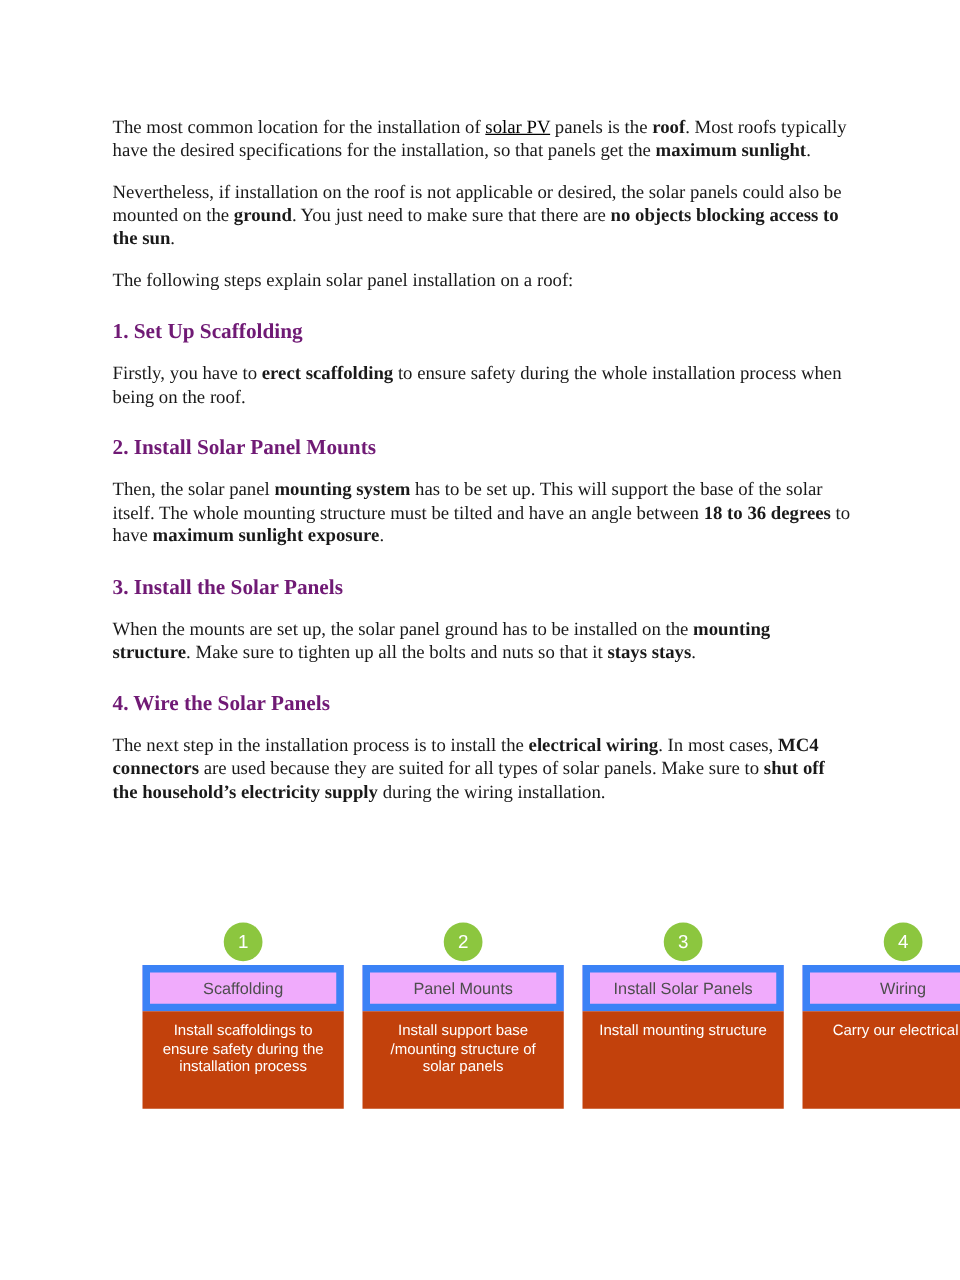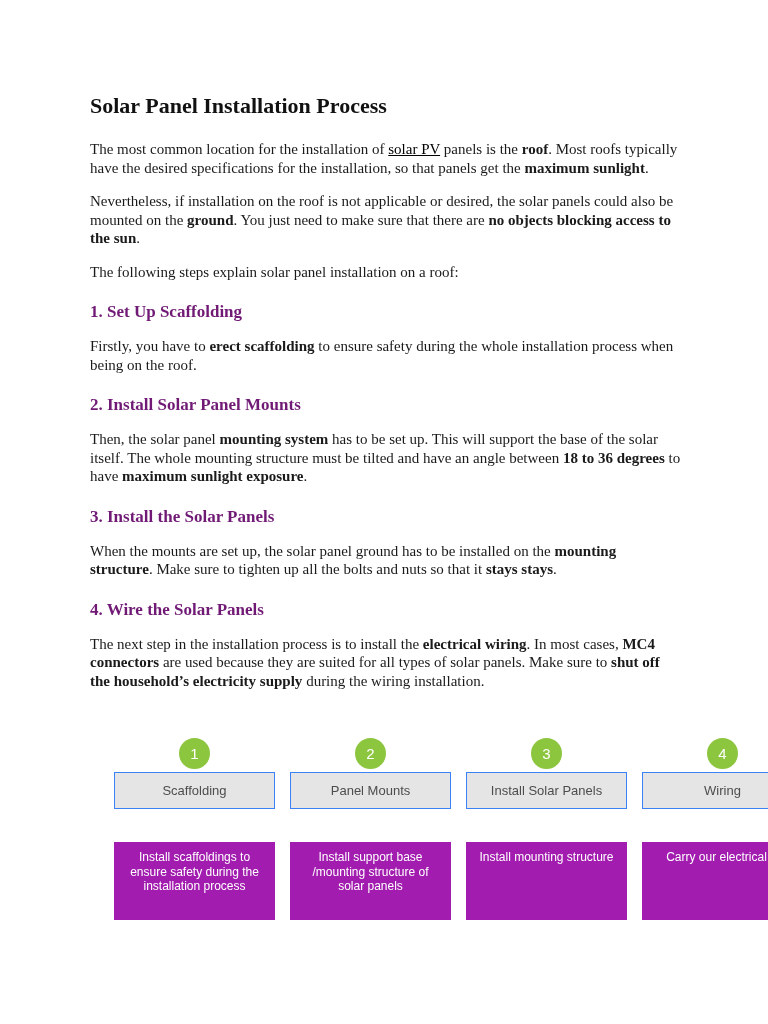--- a/index.html
+++ b/index.html
@@ -24,37 +24,36 @@
     font-family: "Liberation Sans", sans-serif;
   }
   .step { width: 161px; flex: 0 0 161px; text-align: center; }
   .badge {
     width: 31px; height: 31px; border-radius: 50%;
     background: #8CC63F; color: #ffffff; font-size: 15px;
     display: flex; align-items: center; justify-content: center;
     margin: 0 auto 3px auto;
   }
   .card-title {
-    background: #e5e5e5; border: 1px solid #3b82f6;
+    background: #f0abfc; border: 6px solid #3b82f6;
     height: 37px; box-sizing: border-box;
     display: flex; align-items: center; justify-content: center;
     font-size: 13px; color: #4d4d4d;
   }
   .card-body {
-    background: #a21caf; min-height: 62px;
+    background: #c2410c; min-height: 62px;
     padding: 8px 10px;
-    color: #ffffff; font-size: 12px; line-height: 14.5px; margin-top: 33px;
+    color: #ffffff; font-size: 12px; line-height: 14.5px;
   }
 </style>
 </head>
 <body>
 
 <div class="content">
 
-  <h1 class="doc-title">Solar Panel Installation Process</h1>
 
   <p class="para"><span>The most common location for the installation of </span><a class="link">solar PV</a><span> panels is the </span><b>roof</b><span>. Most roofs typically have the desired specifications for the installation, so that panels get the </span><b>maximum sunlight</b><span>.</span></p>
 
   <p class="para"><span>Nevertheless, if installation on the roof is not applicable or desired, the solar panels could also be mounted on the </span><b>ground</b><span>. You just need to make sure that there are </span><b>no objects blocking access to the sun</b><span>.</span></p>
 
   <p class="para"><span>The following steps explain solar panel installation on a roof:</span></p>
 
   <h2 class="sec-h">1. Set Up Scaffolding</h2>
   <p class="para"><span>Firstly, you have to </span><b>erect scaffolding</b><span> to ensure safety during the whole installation process when being on the roof.</span></p>
 

